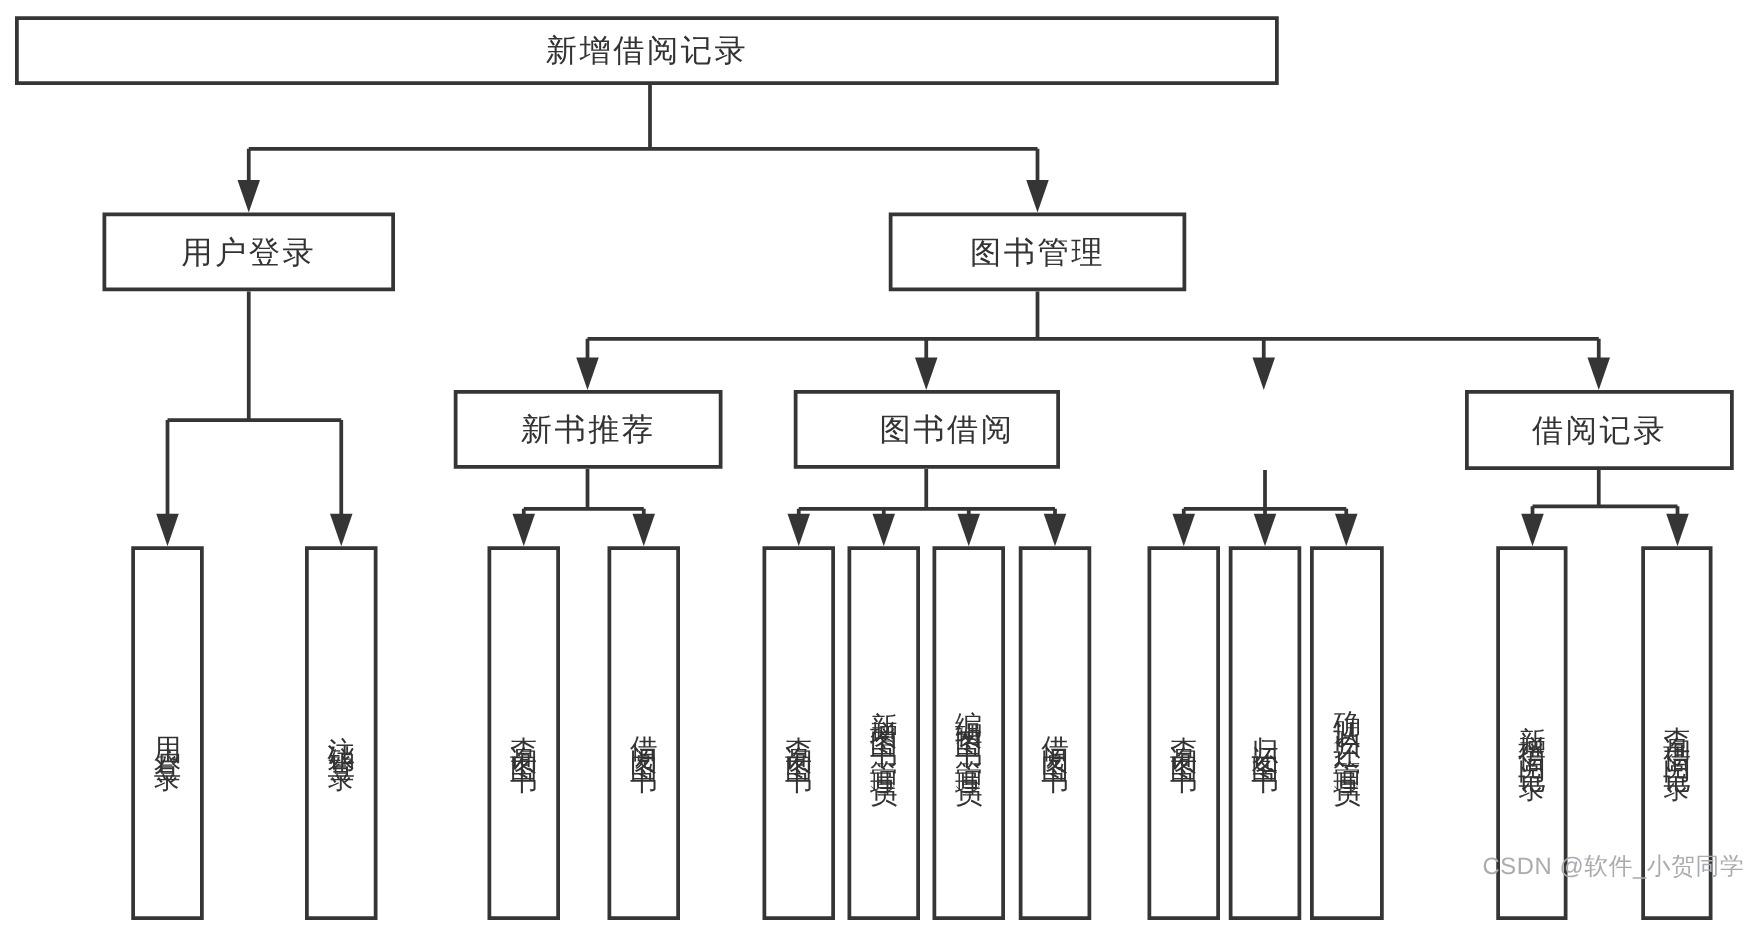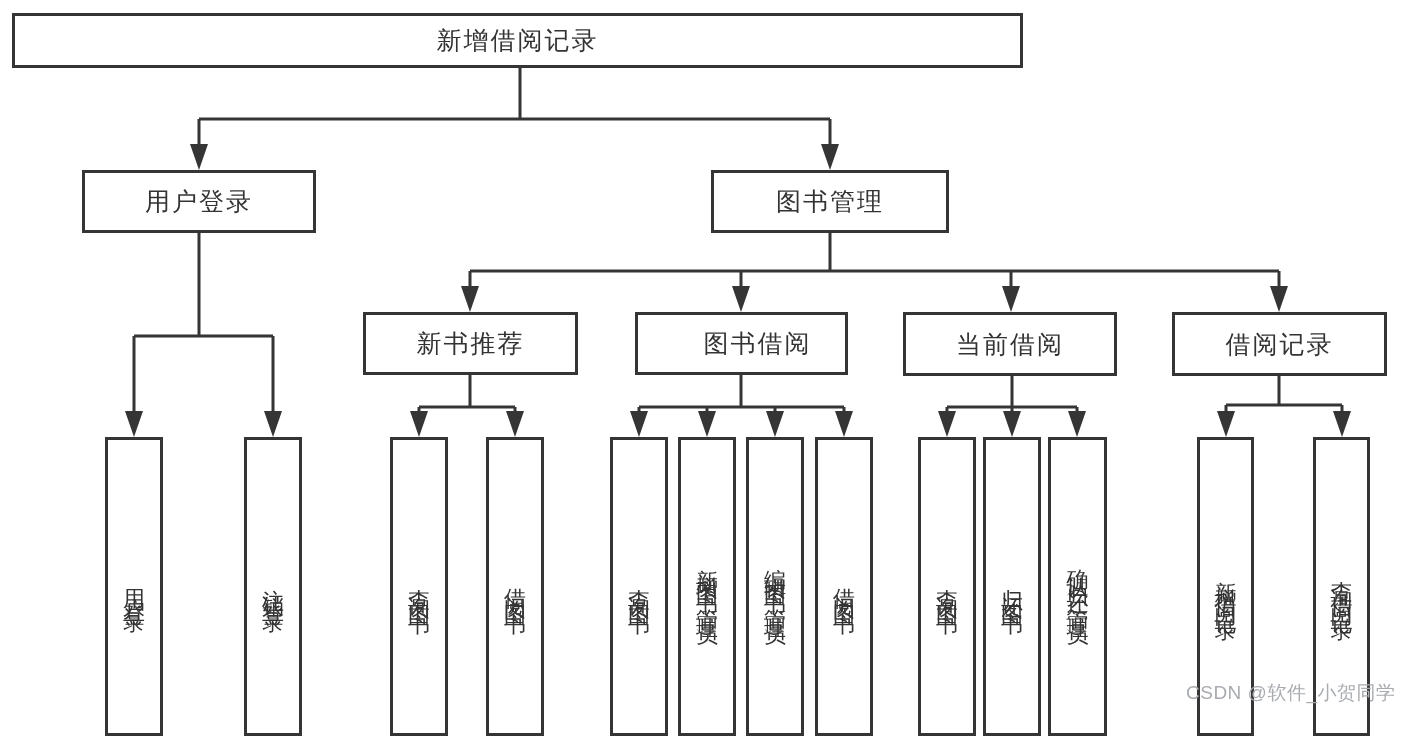--- a/index.html
+++ b/index.html
@@ -118,23 +118,20 @@
   <div class="node hnode" style="left:363px; top:312px; width:215px; height:63px;">
     <span>新书推荐</span>
   </div>
 
   <div class="node hnode" style="left:711px; top:170px; width:238px; height:63px;">
     <span>图书管理</span>
   </div>
   <div class="node hnode" style="left:635px; top:312px; width:213px; height:63px;padding-left:32px;">
     <span>图书借阅</span>
   </div>
-  <div class="node hnode" style="left:903px; top:312px; width:214px; height:64px;">
-    <span>当前借阅</span>
-  </div>
   <div class="node hnode" style="left:1172px; top:312px; width:215px; height:64px;">
     <span>借阅记录</span>
   </div>
 
   <div class="node vnode" style="left:105px; top:437px; width:58px; height:299px;">
     <span>用户登录</span>
   </div>
   <div class="node vnode" style="left:244px; top:437px; width:58px; height:299px;">
     <span>注销登录</span>
   </div>

